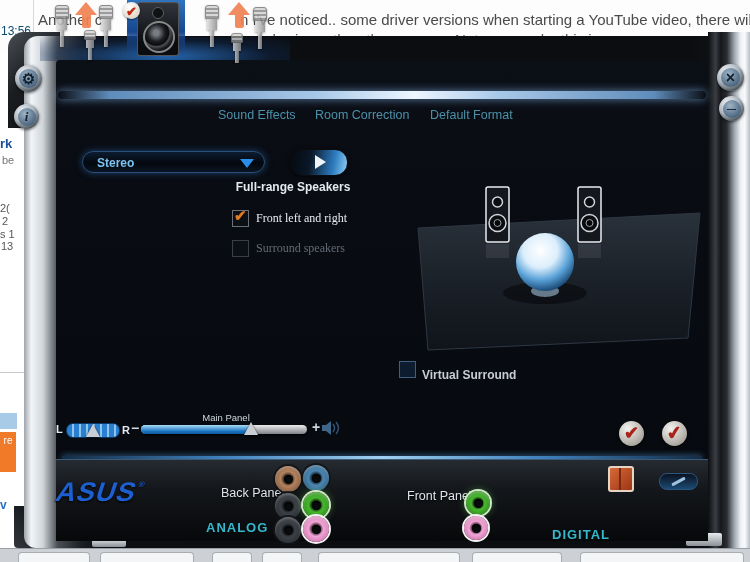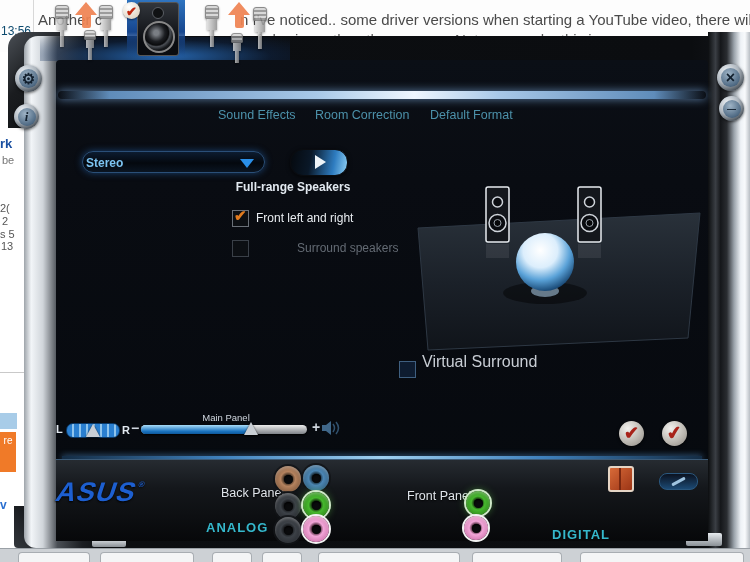--- a/index.html
+++ b/index.html
@@ -57,37 +57,37 @@
             box-shadow:0 0 10px rgba(130,180,235,.7);}
   .tab{position:absolute;top:48px;font-size:12.5px;color:#4c91aa;cursor:default;}
   .tab-active{position:absolute;left:4px;top:43px;width:134px;height:27px;line-height:27px;
               text-align:center;font-size:13px;font-weight:bold;color:#fff;
               border:1px solid #2e4f73;border-radius:2px;
               background:linear-gradient(180deg,#13202e,#060b12 70%);
               box-shadow:inset 0 0 14px rgba(70,130,200,.28);}
   .dropdown{position:absolute;left:26px;top:91px;width:183px;height:22px;border-radius:11px;
             border:1px solid #2a4f78;background:linear-gradient(180deg,#0c1c30,#04080e 55%,#0a1522);
             box-shadow:0 0 7px rgba(40,110,190,.55);color:#7cc4f2;font-size:12px;font-weight:bold;
-            line-height:22px;padding-left:3px;box-sizing:border-box;}
+            line-height:22px;padding-left:14px;box-sizing:border-box;}
   .dd-arrow{position:absolute;right:10px;top:7px;width:0;height:0;
             border-left:7px solid transparent;border-right:7px solid transparent;
             border-top:9px solid #2a8fe8;}
   .playbtn{position:absolute;left:234px;top:89px;width:56px;height:25px;border-radius:13px;
            background:linear-gradient(100deg,#05090e 0%,#0a1828 35%,#2e7cc0 75%,#8fd0f4 100%);
            border:1px solid #0a0c10;box-shadow:0 1px 4px rgba(0,0,0,.7);}
   .play-tri{position:absolute;left:24px;top:5px;width:0;height:0;
             border-top:7px solid transparent;border-bottom:7px solid transparent;
             border-left:11px solid #eef4f8;}
   .lbl-fullrange{position:absolute;left:172px;top:120px;width:130px;text-align:center;
                  color:#e2e9f0;font-size:12px;font-weight:bold;}
   .cbx{position:absolute;width:15px;height:15px;background:#0c0f13;border:1px solid #6a7078;}
   .cbx.dim{border-color:#3a4048;}
   .cbx .ck{position:absolute;left:1px;top:-4px;color:#e07a1e;font-size:15px;font-weight:bold;}
-  .cbx-label{position:absolute;font-size:12px;color:#e8ecf0;}
-  .cbx-label.dim{color:#646b74;margin-left:41px;}
+  .cbx-label{position:absolute;font-size:12px;color:#e8ecf0;font-family:Liberation Serif, serif;}
+  .cbx-label.dim{color:#646b74;}
 
   
   .vol-label{position:absolute;left:120px;top:352px;width:100px;text-align:center;
              font-size:9.5px;color:#cfd6de;}
   .vol-letter{position:absolute;font-size:11px;font-weight:bold;color:#e2e9f0;}
   .bal-pill{position:absolute;left:10px;top:363px;width:52px;height:13px;border-radius:7px;
             border:1px solid #0a3a6a;
             background:repeating-linear-gradient(90deg,#2a7fd0 0 5px,#8fc4ec 5px 7px);}
   .tri-thumb{position:absolute;width:0;height:0;border-left:7px solid transparent;
              border-right:7px solid transparent;border-bottom:13px solid #c9ced4;
@@ -134,21 +134,21 @@
   .wrench-pill{position:absolute;left:603px;top:413px;width:37px;height:15px;border-radius:8px;
                border:1px solid #2a577e;background:linear-gradient(180deg,#0a0e14,#123click 100%);
                background:linear-gradient(180deg,#0a0e14,#123click);
                background:linear-gradient(180deg,#0b1220,#1c4a74);}
   .wrench-bar{position:absolute;left:11px;top:6px;width:15px;height:3px;border-radius:2px;
               background:#9fc4e0;transform:rotate(-28deg);}
 
   
   .vs-box{position:absolute;left:343px;top:301px;width:15px;height:15px;background:#0e1c30;
           border:1px solid #3f5f80;}
-  .vs-label{position:absolute;left:366px;top:293px;font-size:16px;color:#c8cdd4;}
+  .vs-label{position:absolute;left:366px;top:308px;font-size:12px;color:#c8cdd4;font-weight:bold;}
 
   
   .plug{position:absolute;width:14px;opacity:.85;filter:drop-shadow(0 1px 1px rgba(0,0,0,.4));}
   .plug .head{height:14px;border-radius:3px 3px 1px 1px;border:1px solid #787878;box-sizing:border-box;
               background:repeating-linear-gradient(180deg,#d2d2d2 0 2px,#8c8c8c 2px 4px);}
   .plug .body{width:10px;margin:0 auto;height:11px;background:linear-gradient(90deg,#dcdcdc,#8e8e8e);}
   .plug .pin{width:4px;margin:0 auto;height:17px;background:linear-gradient(90deg,#cfcfcf,#858585);}
   .plug.small{width:12px;opacity:.8;}
   .plug.small .head{height:10px;}
   .plug.small .body{width:8px;height:8px;}
@@ -185,21 +185,21 @@
     <span class="b-l2" style="left:295px">in</span>
     <span class="b-l2" style="left:333px">then the</span>
     <span class="b-l2" style="left:455px">Not sure</span>
     <span class="b-l2" style="left:530px">why this i</span>
   </div>
 
   <span class="m-frag" style="left:0;top:136px;color:#1a4fa0;font-weight:bold;font-size:13px">rk</span>
   <span class="m-frag" style="left:2px;top:154px;color:#777">be</span>
   <span class="m-frag" style="left:0;top:202px">2(</span>
   <span class="m-frag" style="left:2px;top:215px">2</span>
-  <span class="m-frag" style="left:0;top:228px">s 5</span>
+  <span class="m-frag" style="left:0;top:228px">s 1</span>
   <span class="m-frag" style="left:1px;top:240px">13</span>
   <span class="m-div"></span>
   <span class="m-blue"></span>
   <div class="m-orange">re</div>
   <span class="m-frag" style="left:0;top:498px;color:#2a6fd0;font-weight:bold;font-size:12px">v</span>
 
   <div class="b-bottom">
     <div class="bb-box" style="left:18px;width:70px"></div>
     <div class="bb-box" style="left:100px;width:92px"></div>
     <div class="bb-box" style="left:212px;width:38px"></div>

